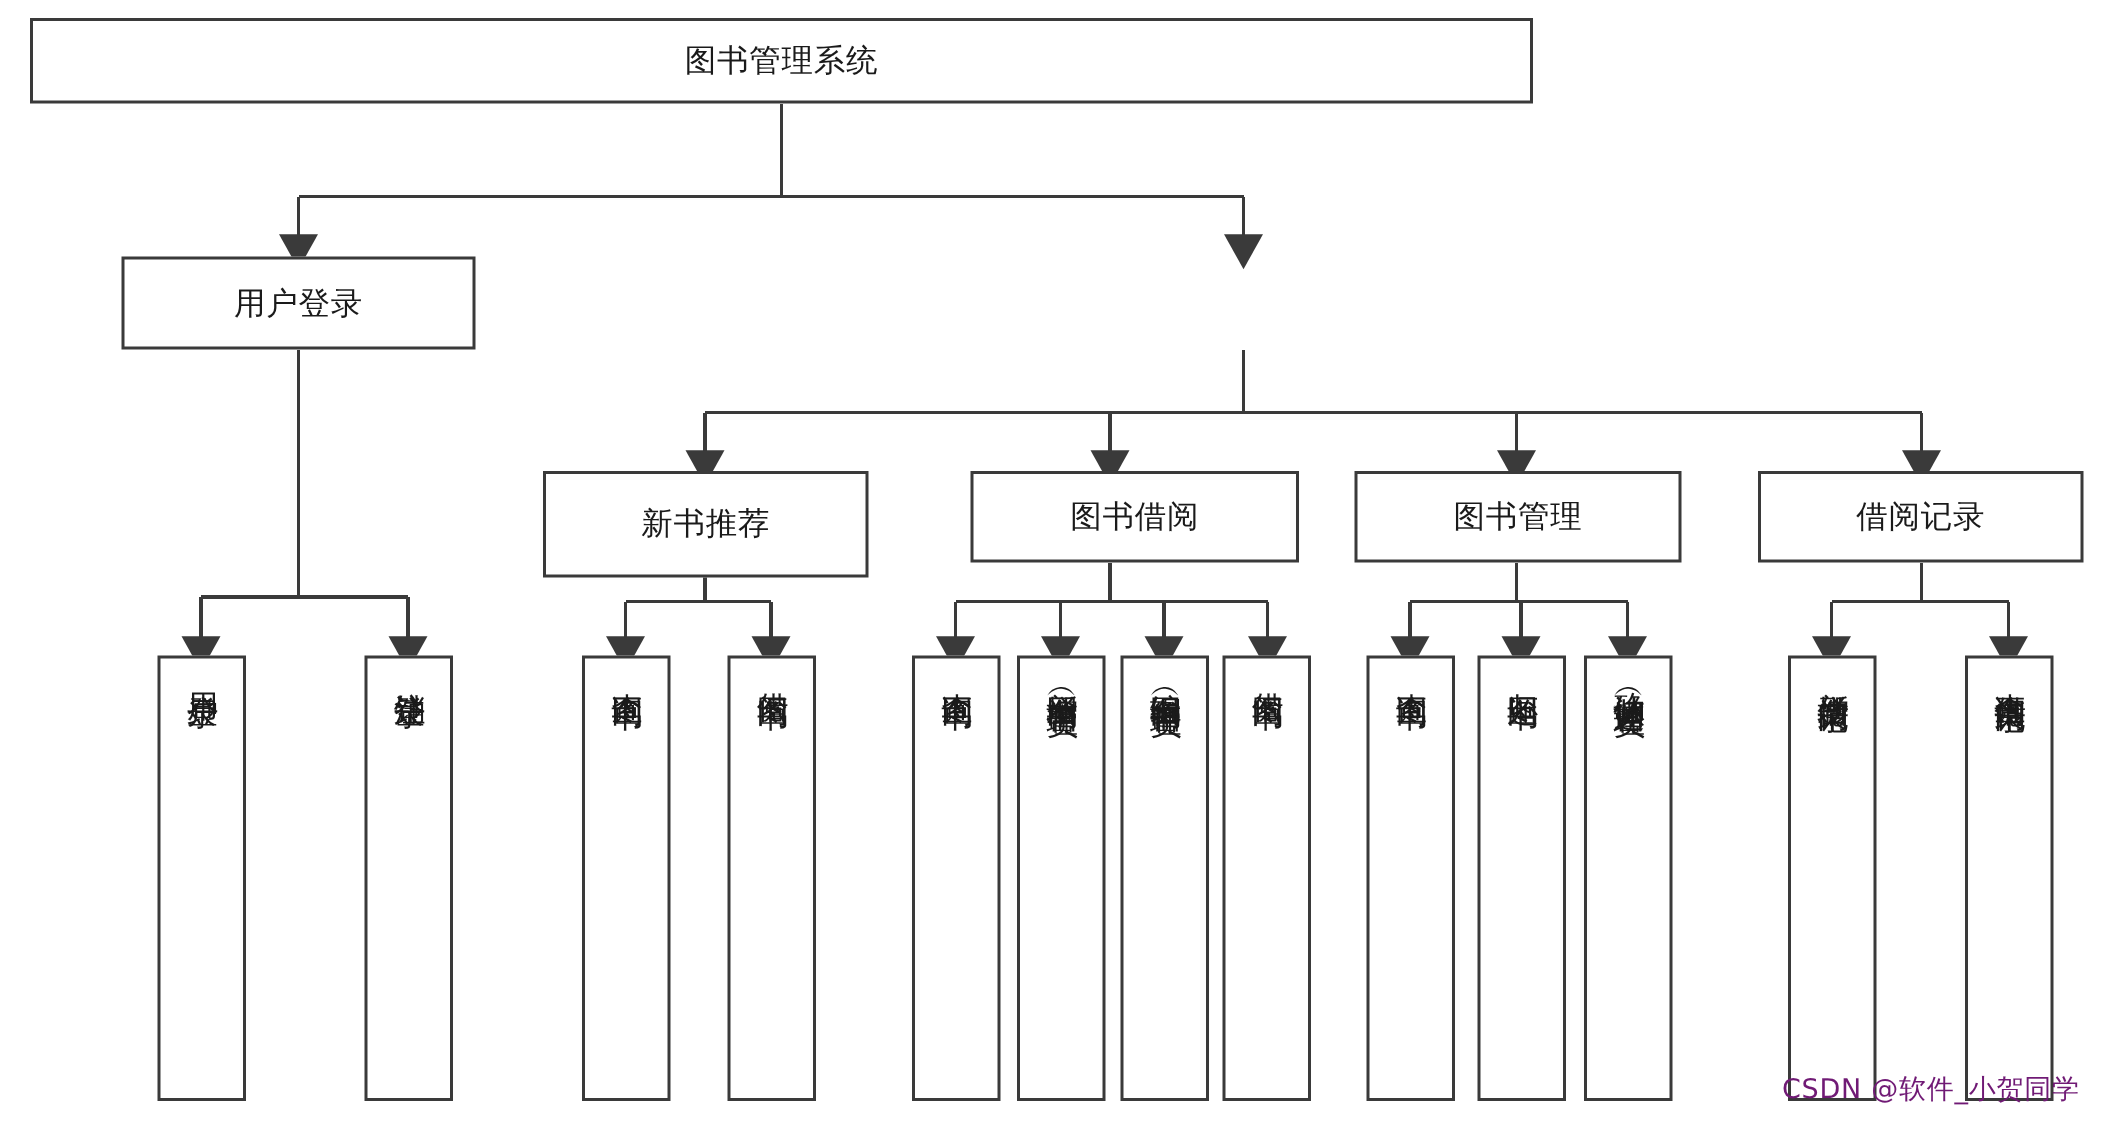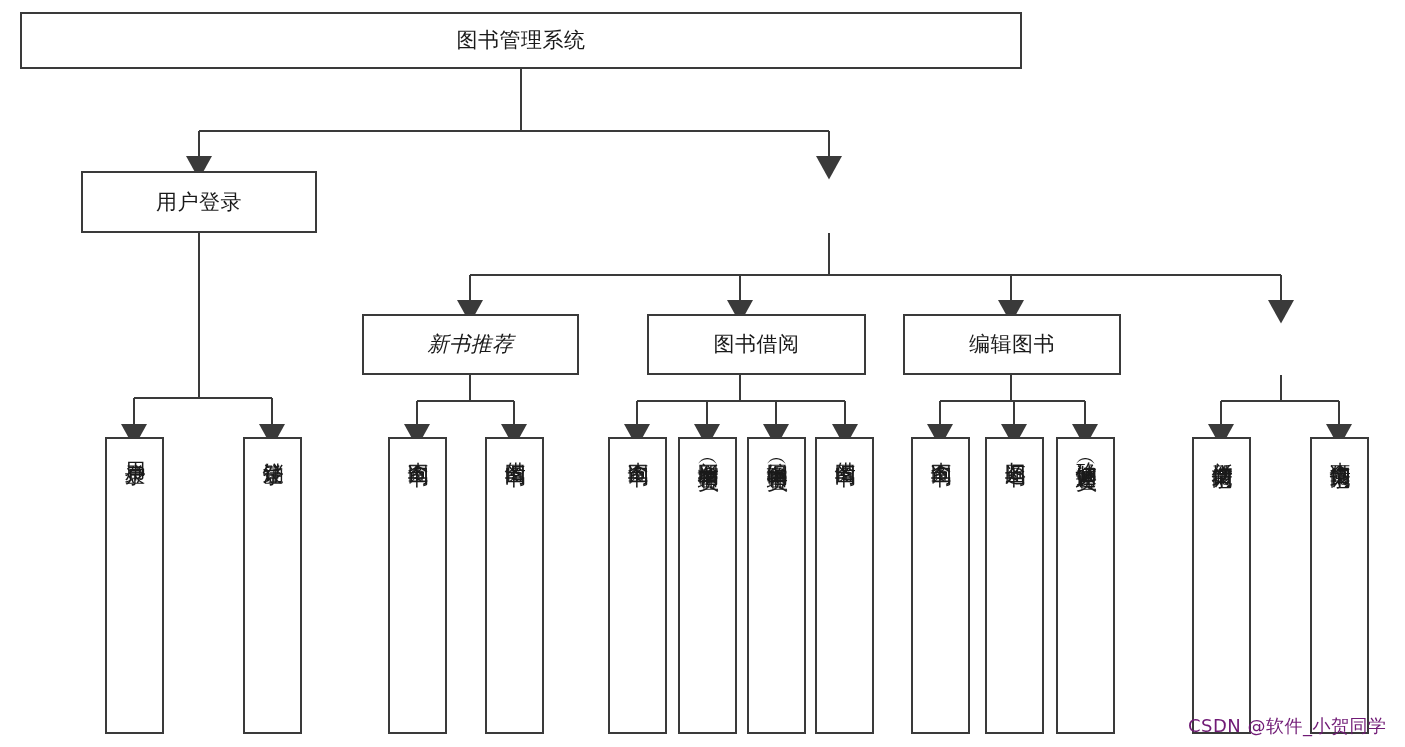--- a/index.html
+++ b/index.html
@@ -126,28 +126,31 @@
   </svg>
 
   <div class="node" id="node-root" style="left: 20px; top: 12px; width: 1002px; height: 57px;">
     <span class="label">图书管理系统</span>
   </div>
 
   <div class="node" id="node-l2-0" style="left: 81px; top: 171px; width: 236px; height: 62px;">
     <span class="label">用户登录</span>
   </div>
 
-  <div class="node" id="node-l3-0" style="left: 362px; top: 314px; width: 217px; height: 61px; font-style: italic;">
+  <div class="node" id="node-l3-0" style="left: 362px; top: 314px; width: 217px; height: 71px;">
     <span class="label">新书推荐</span>
   </div>
   <div class="node" id="node-l3-1" style="left: 631px; top: 314px; width: 219px; height: 61px; margin-left: 16px;">
     <span class="label">图书借阅</span>
   </div>
   <div class="node" id="node-l3-2" style="left: 903px; top: 314px; width: 218px; height: 61px;">
-    <span class="label">编辑图书</span>
+    <span class="label">图书管理</span>
+  </div>
+  <div class="node" id="node-l3-3" style="left: 1172px; top: 314px; width: 217px; height: 61px;">
+    <span class="label">借阅记录</span>
   </div>
 
   <div class="node vertical" id="node-leaf-0" style="left: 105px; top: 437px; width: 59px; height: 297px;">
     <span class="label">用户登录</span>
   </div>
   <div class="node vertical" id="node-leaf-1" style="left: 243px; top: 437px; width: 59px; height: 297px;">
     <span class="label">注销登录</span>
   </div>
   <div class="node vertical" id="node-leaf-2" style="left: 388px; top: 437px; width: 59px; height: 297px;">
     <span class="label">查询图书</span>

